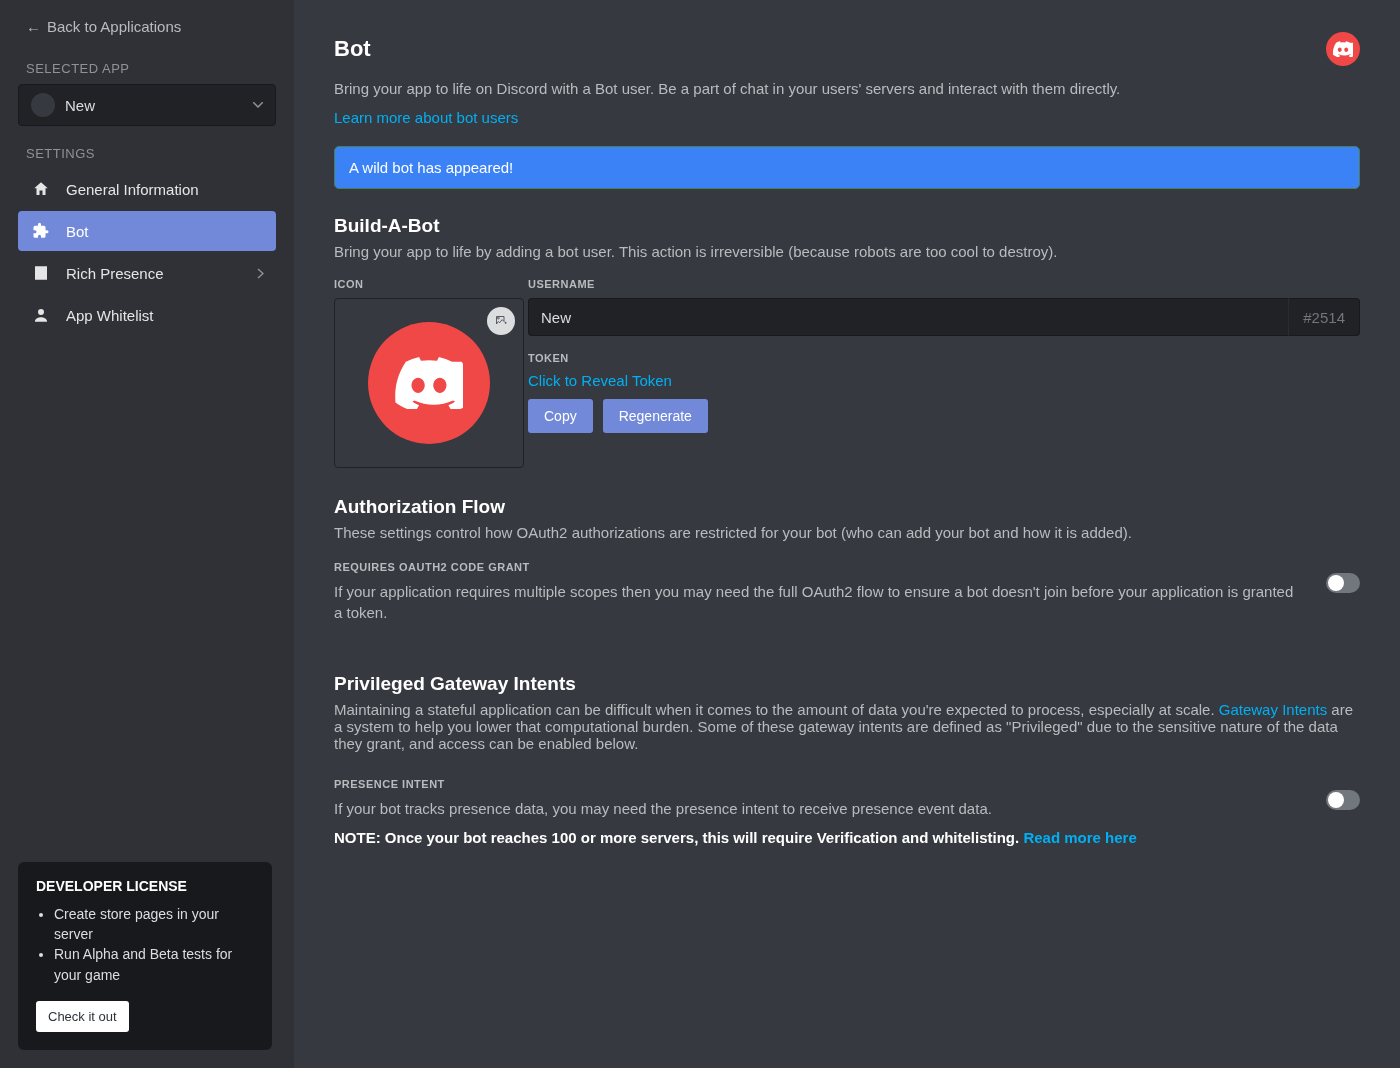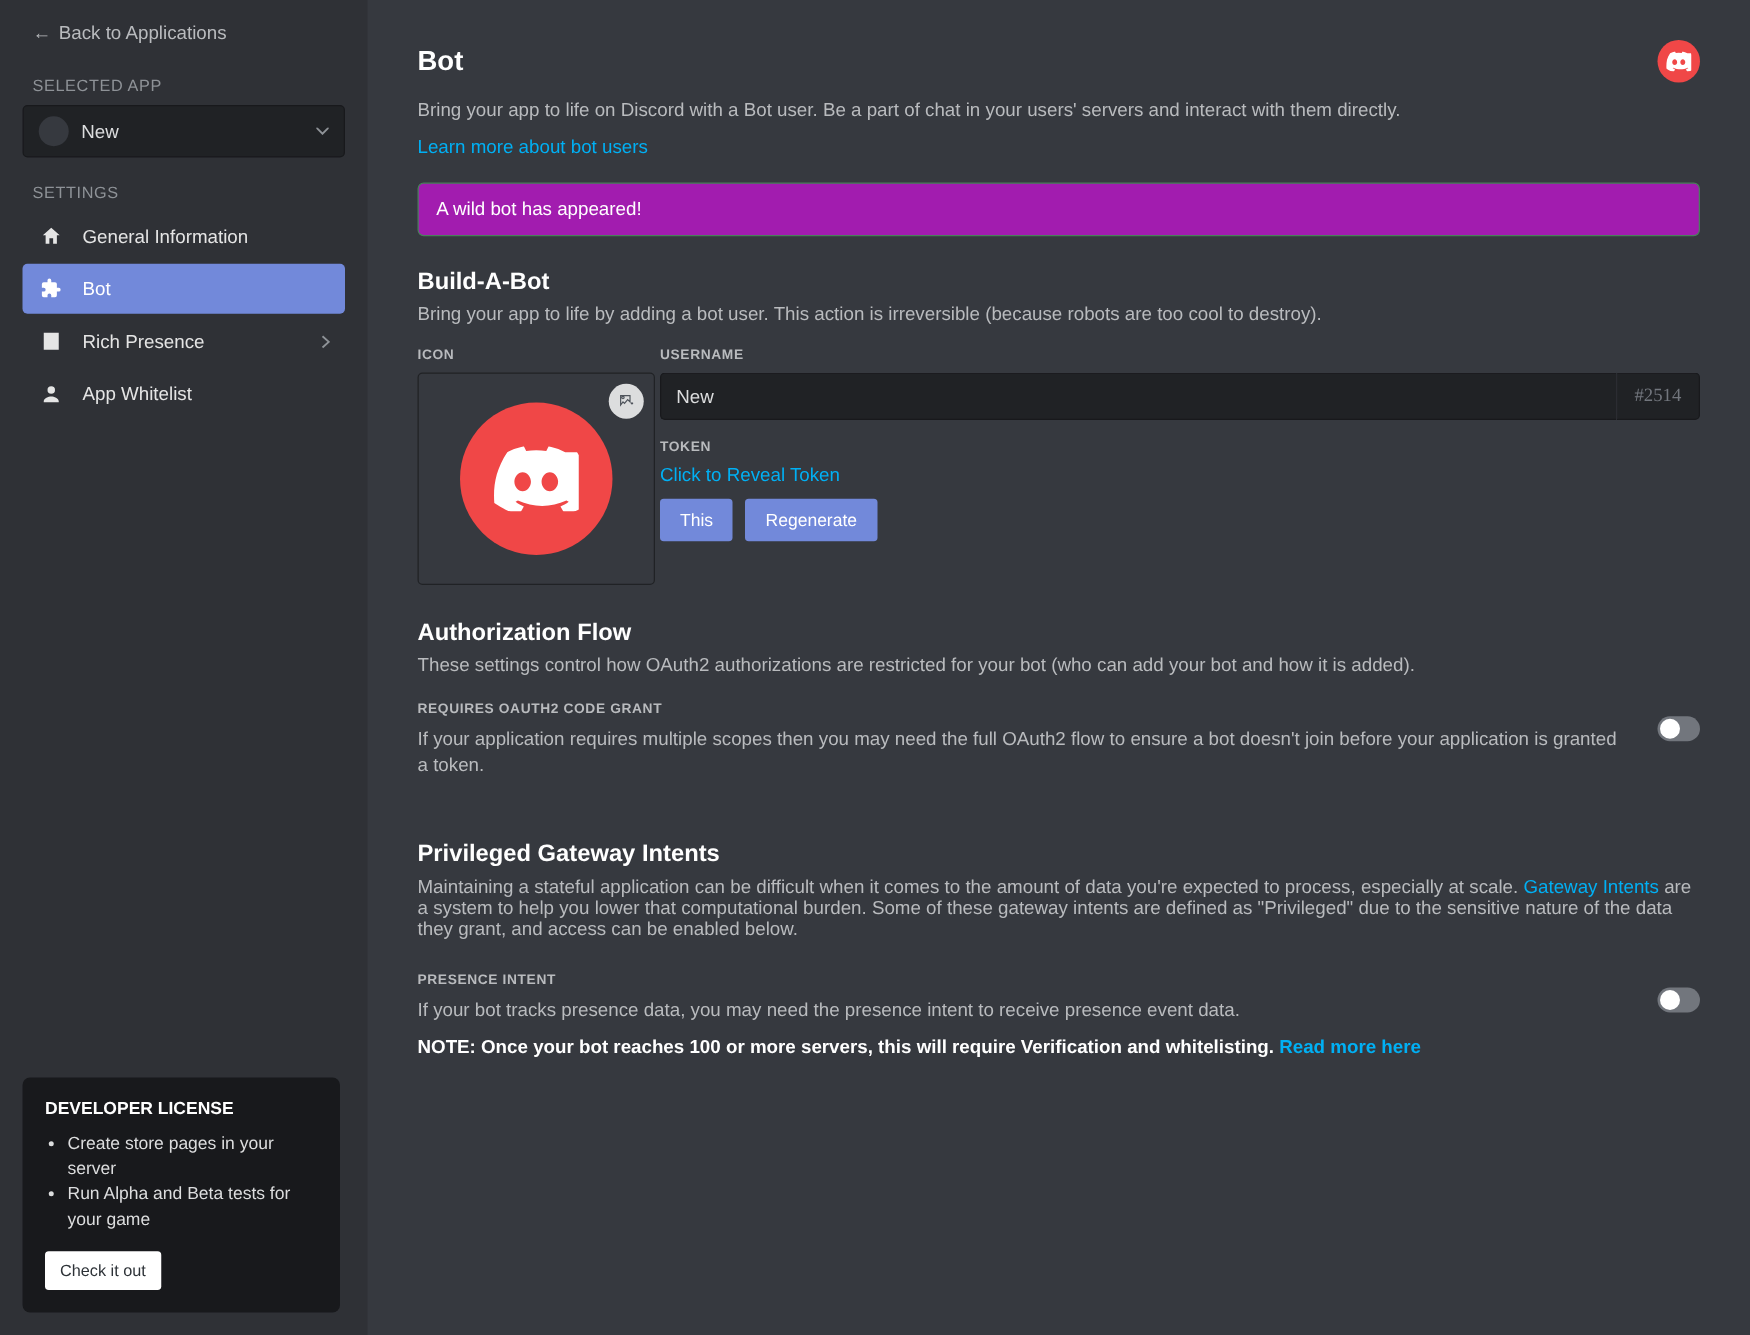--- a/index.html
+++ b/index.html
@@ -19,32 +19,32 @@
 .license-title{color:#fff;font-weight:700;font-size:14px;margin-bottom:10px}
 .license-list{list-style:disc;padding-left:18px;color:#dcddde;font-size:14px;line-height:1.45}
 .license-btn{margin-top:16px;background:#fff;color:#2e3338;border:none;border-radius:3px;padding:8px 12px;font-size:13px;cursor:pointer}
 .main{flex:1;height:100%;overflow-y:auto;padding:32px 40px 60px}
 .title-row{display:flex;align-items:center;gap:14px;margin-bottom:14px}
 .page-title{color:#fff;font-size:22px;font-weight:700}
 .title-row .spacer{flex:1}
 .disc-ball{width:34px;height:34px;border-radius:50%;background:#f04747;display:flex;align-items:center;justify-content:center}
 .subtitle{color:#b9bbbe;font-size:15px;margin-bottom:12px}
 .learn-link{color:#00b0f4;font-size:15px;cursor:pointer;display:inline-block;margin-bottom:20px}
-.alert{background:#a21caf;border:1px solid #4a7f5c;border-radius:5px;padding:12px 14px;color:#fff;font-size:15px;margin-bottom:26px}
+.alert{background:#3b82f6;border:1px solid #4a7f5c;border-radius:5px;padding:12px 14px;color:#fff;font-size:15px;margin-bottom:26px}
 .sect-title{color:#fff;font-size:19px;font-weight:600;margin-bottom:6px}
 .sect-desc{color:#b9bbbe;font-size:15px;margin-bottom:18px}
 .lbl{color:#b9bbbe;font-size:11px;font-weight:700;letter-spacing:.5px;margin-bottom:8px}
 .row{display:flex;gap:4px;margin-bottom:28px}
 .icon-box{width:190px;height:170px;border:1px solid #202225;border-radius:4px;position:relative;display:flex;align-items:center;justify-content:center;cursor:pointer;flex-shrink:0}
 .avatar{width:122px;height:122px;border-radius:50%;background:#f04747;display:flex;align-items:center;justify-content:center}
 .upload-badge{position:absolute;top:8px;right:8px;width:28px;height:28px;border-radius:50%;background:#dcddde;display:flex;align-items:center;justify-content:center;color:#4f545c}
 .right-col{flex:1;display:flex;flex-direction:column}
 .input-row{display:flex;gap:0;margin-bottom:16px}
 .username-input{flex:1;background:#202225;border:1px solid #18191c;border-right:none;border-radius:4px 0 0 4px;height:38px;color:#dcddde;padding:0 12px;font-size:15px;outline:none}
-.discrim{background:#202225;border:1px solid #18191c;border-left:1px solid #2a2c30;border-radius:0 4px 4px 0;height:38px;color:#72767d;padding:0 14px;font-size:15px;display:flex;align-items:center;font-family:Liberation Serif, serif}
+.discrim{background:#202225;border:1px solid #18191c;border-left:1px solid #2a2c30;border-radius:0 4px 4px 0;height:38px;color:#72767d;padding:0 14px;font-size:15px;display:flex;align-items:center;font-family:Liberation Sans, sans-serif}
 .reveal{color:#00b0f4;font-size:15px;cursor:pointer;margin-bottom:10px;display:inline-block}
 .btn{background:#7289da;border:none;color:#fff;padding:9px 16px;border-radius:3px;font-size:14px;cursor:pointer}
 .btn-row{display:flex;gap:10px}
 .section{margin-bottom:28px}
 .toggle-block{position:relative;padding-right:60px;padding-top:2px;margin-bottom:28px;border-bottom:1px solid #40444b;padding-bottom:22px}
 .toggle-block:last-child{border-bottom:none}
 .toggle{position:absolute;right:0;top:14px;width:34px;height:20px;border-radius:10px;background:#72767d;cursor:pointer}
 .toggle .knob{position:absolute;width:16px;height:16px;border-radius:50%;background:#fff;top:2px;left:2px;transition:.15s}
 .toggle.on{background:#7289da}
 .toggle.on .knob{left:16px}
@@ -157,21 +157,21 @@
       </div>
       <div class="right-col">
         <div class="lbl">USERNAME</div>
         <div class="input-row">
           <input class="username-input" value="New" style="">
           <div class="discrim">#2514</div>
         </div>
         <div class="lbl">TOKEN</div>
         <a class="reveal">Click to Reveal Token</a>
         <div class="btn-row">
-          <button class="btn">This</button>
+          <button class="btn">Copy</button>
           <button class="btn">Regenerate</button>
         </div>
       </div>
     </div>
   </div>
 
   <div class="section">
     <div class="sect-title">Authorization Flow</div>
     <div class="sect-desc">These settings control how OAuth2 authorizations are restricted for your bot (who can add your bot and how it is added).</div>
 

